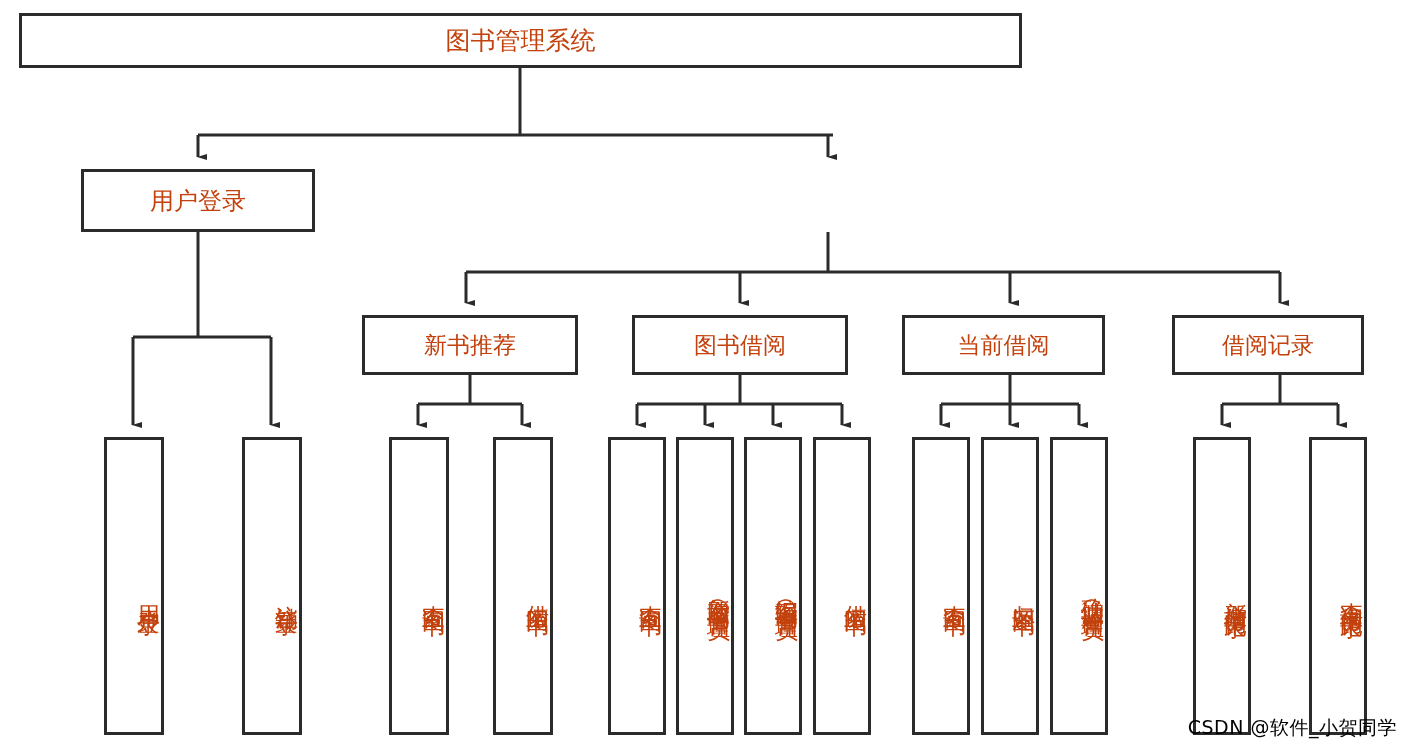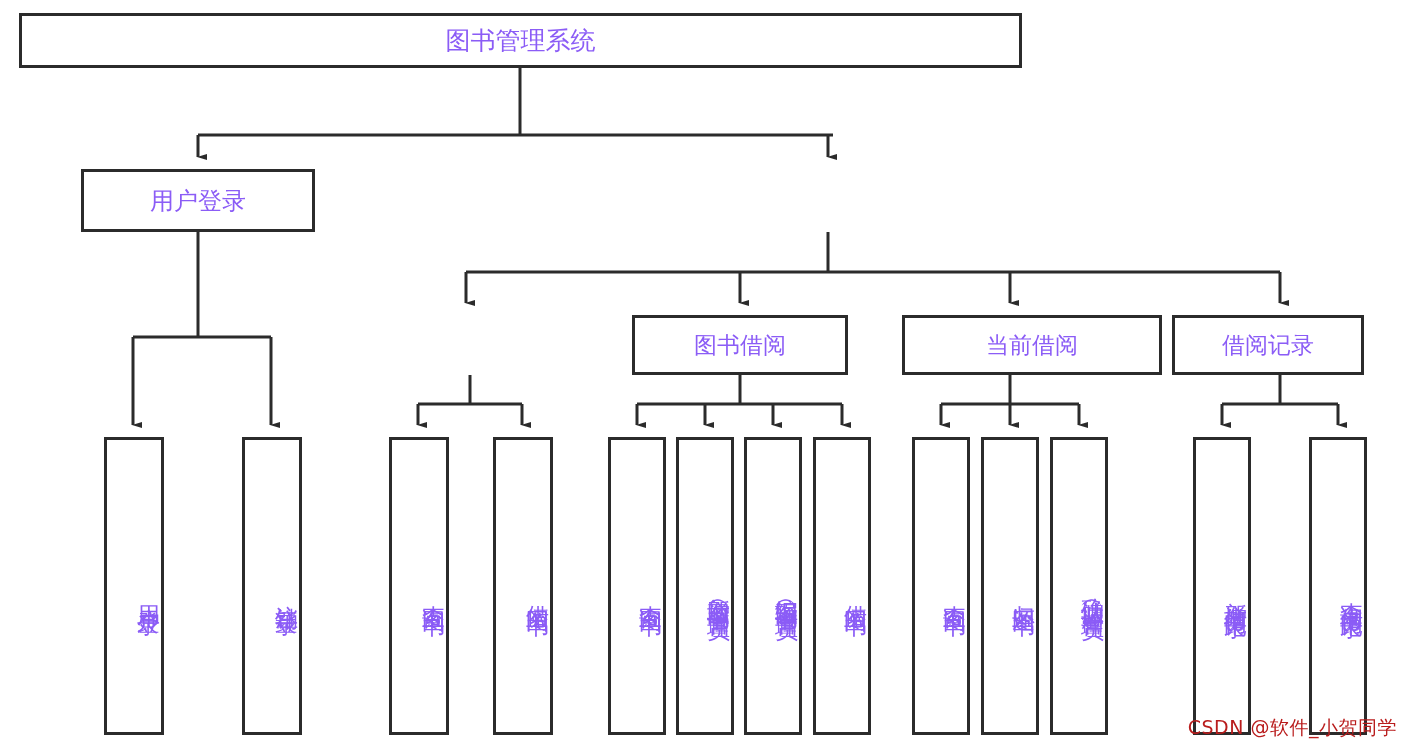--- a/index.html
+++ b/index.html
@@ -18,21 +18,21 @@
     overflow: hidden;
   }
   .node {
     position: absolute;
     box-sizing: border-box;
     border: 3px solid #2b2b2b;
     background: #ffffff;
     display: flex;
     align-items: center;
     justify-content: center;
-    color: #8b5cf6;
+    color: #c2410c;
   }
   .node.level-0 { font-size: 25px; }
   .node.level-1 { font-size: 24px; }
   .node.level-2 { font-size: 23px; }
   .node.leaf {
     font-size: 23px;
     writing-mode: vertical-rl;
     text-orientation: upright;
     letter-spacing: 3px;
     padding-top: 14px;
@@ -51,21 +51,21 @@
     top: 0;
     width: 1405px;
     height: 747px;
     pointer-events: none;
   }
   #watermark {
     position: absolute;
     right: 8px;
     bottom: 6px;
     font-size: 19px;
-    color: #b91c1c;
+    color: #000000;
     letter-spacing: 0.5px;
     white-space: nowrap;
   }
 </style>
 </head>
 <body>
 
 <div id="canvas">
 
   <svg id="wires" viewBox="0 0 1405 747">
@@ -119,24 +119,27 @@
   </svg>
 
   <div class="node level-0" style="left:19px; top:13px; width:1003px; height:55px;">
     <span class="lbl">图书管理系统</span>
   </div>
 
   <div class="node level-1" style="left:81px; top:169px; width:234px; height:63px;">
     <span class="lbl">用户登录</span>
   </div>
 
+  <div class="node level-2" style="left:362px; top:315px; width:216px; height:60px;">
+    <span class="lbl">新书推荐</span>
+  </div>
   <div class="node level-2" style="left:632px; top:315px; width:216px; height:60px;">
     <span class="lbl">图书借阅</span>
   </div>
-  <div class="node level-2" style="left:902px; top:315px; width:260px; height:60px;">
+  <div class="node level-2" style="left:902px; top:315px; width:203px; height:60px;">
     <span class="lbl">当前借阅</span>
   </div>
   <div class="node level-2" style="left:1172px; top:315px; width:192px; height:60px;">
     <span class="lbl">借阅记录</span>
   </div>
 
   <div class="node leaf" style="left:104px; top:437px; width:60px; height:298px;">
     <span class="lbl">用户登录</span>
   </div>
   <div class="node leaf" style="left:242px; top:437px; width:60px; height:298px;">

